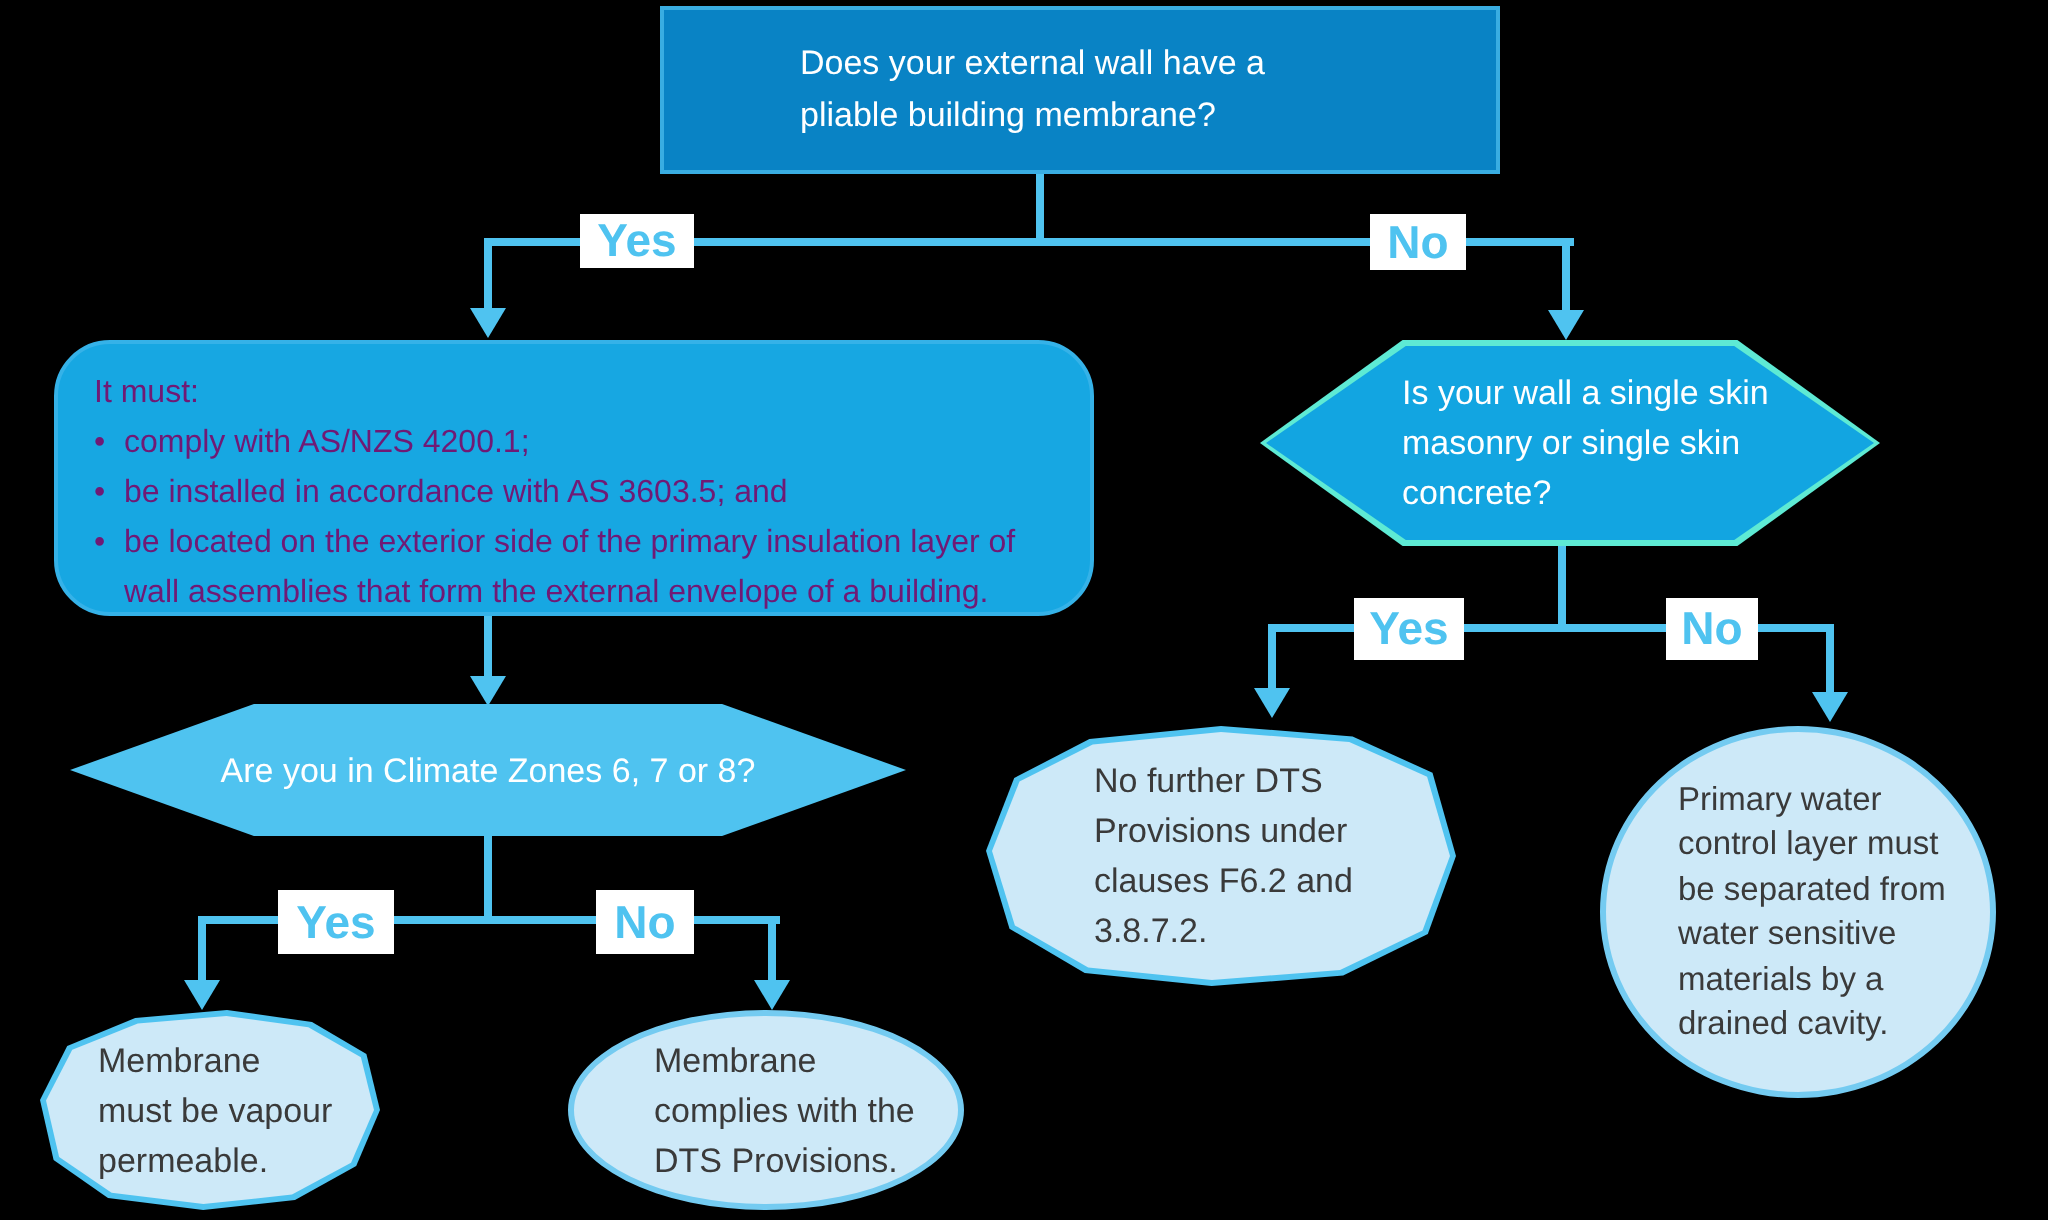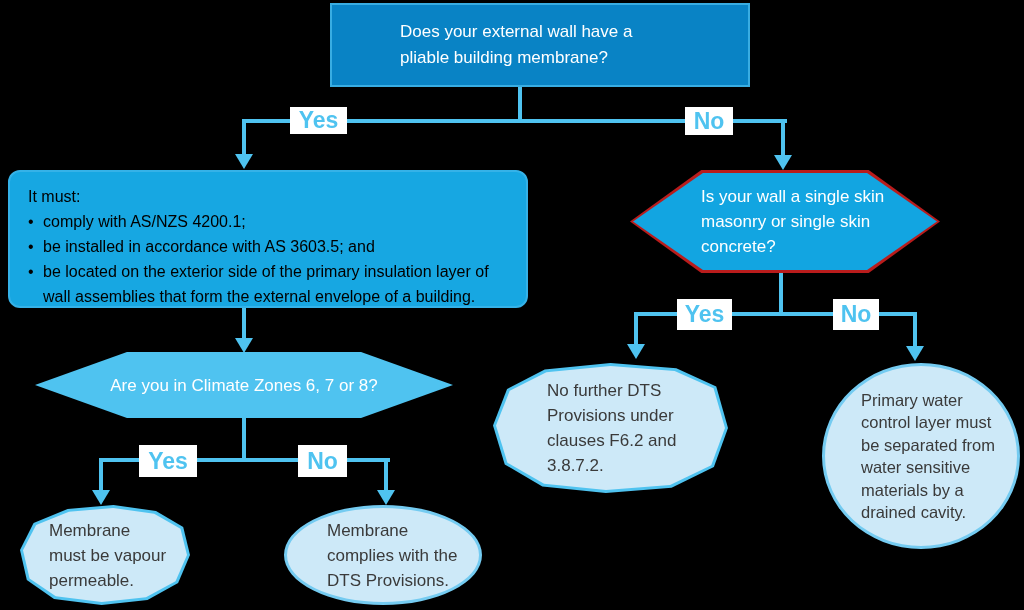--- a/index.html
+++ b/index.html
@@ -22,39 +22,39 @@
     display:flex;align-items:center;justify-content:center;
   }
   
   .q-box{
     position:absolute;z-index:2;background:#0983C5;border:2px solid #39ADE2;
     color:#fff;display:flex;align-items:center;box-sizing:border-box;
   }
   .q-box .txt{white-space:pre-line;font-size:17px;line-height:26px;}
   
   .must-box{
-    position:absolute;z-index:2;background:#17A7E2;border-radius:12px;
-    color:#000000;box-sizing:border-box;border:2px solid #35B2E8;
+    position:absolute;z-index:2;background:#17A7E2;border-radius:28px;
+    color:#701a75;box-sizing:border-box;border:2px solid #35B2E8;margin-left:19px;
   }
   .must-line{font-size:16px;line-height:25px;}
   .must-row{display:flex;font-size:16px;line-height:25px;}
   .must-row .bullet{width:15px;flex:0 0 15px;}
   .must-row .btxt{white-space:pre-line;}
   
   .hex{
     position:absolute;z-index:2;color:#fff;
     display:flex;align-items:center;box-sizing:border-box;
   }
   .hex-left{
     background:#4FC3F0;
     clip-path:polygon(0% 50%,22% 0%,78% 0%,100% 50%,78% 100%,22% 100%);
     justify-content:center;text-align:center;
   }
   .hex-right-outer{
-    background:#b91c1c;
+    background:#5eead4;
     clip-path:polygon(0% 50%,23% 0%,77% 0%,100% 50%,77% 100%,23% 100%);
   }
   .hex-right-inner{
     position:absolute;left:3px;top:3px;right:3px;bottom:3px;background:#12A5E1;
     clip-path:polygon(0% 50%,23% 0%,77% 0%,100% 50%,77% 100%,23% 100%);
     display:flex;align-items:center;box-sizing:border-box;
   }
   .hex .txt{white-space:pre-line;font-size:17px;line-height:25px;}
   
   .result-txt{white-space:pre-line;font-size:17px;line-height:25px;color:#3A3A3A;}
@@ -174,21 +174,21 @@
 
   <div class="poly-outer blob2" style="left:493px;top:363px;width:235px;height:130px;">
     <div class="poly-inner blob2" style="padding-left:51px;">
       <div class="result-txt">No further DTS
 Provisions under
 clauses F6.2 and
 3.8.7.2.</div>
     </div>
   </div>
 
-  <div class="circle" style="left:822px;top:363px;width:198px;height:186px;padding-left:36px;">
+  <div class="circle" style="left:800px;top:363px;width:198px;height:186px;padding-left:36px;">
     <div class="result-txt" style="font-size:16.5px;line-height:22.5px;">Primary water
 control layer must
 be separated from
 water sensitive
 materials by a
 drained cavity.</div>
   </div>
 
 </div>
 

